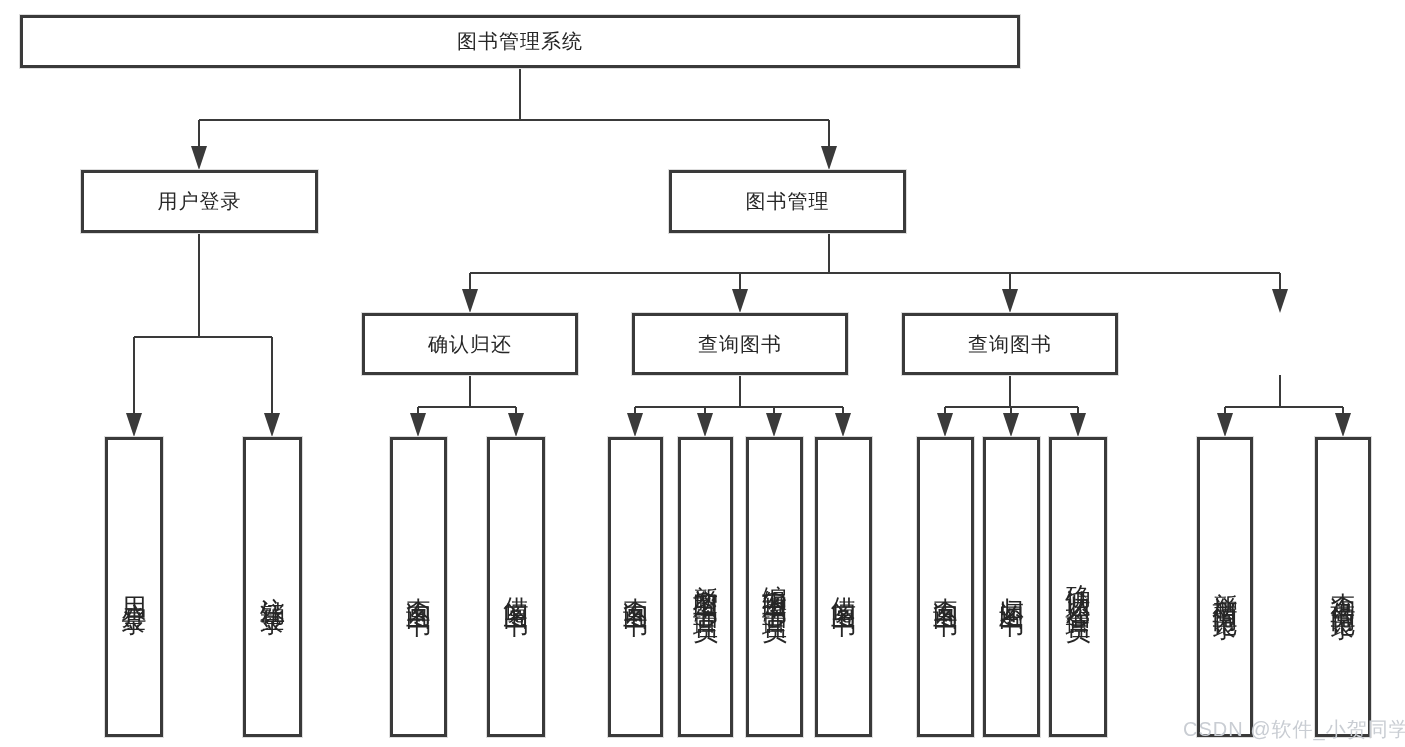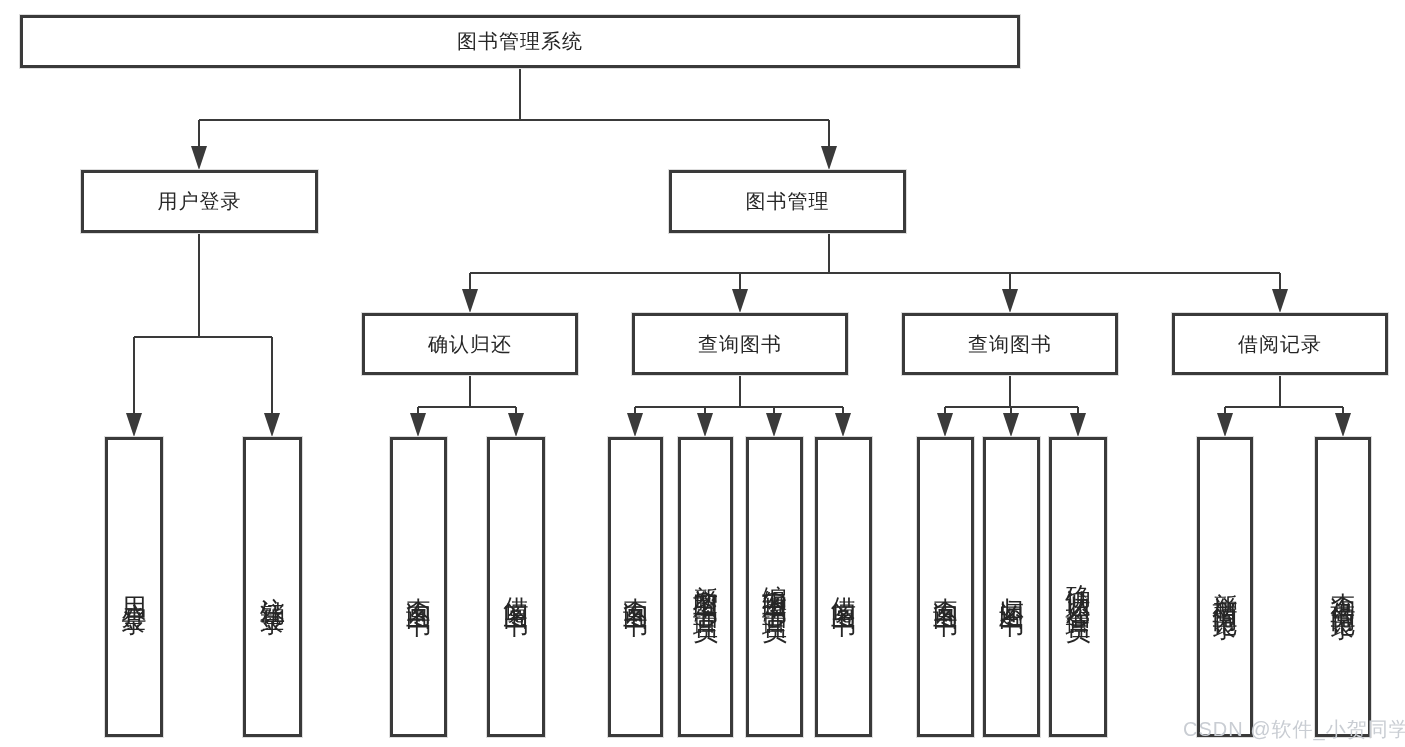--- a/index.html
+++ b/index.html
@@ -131,23 +131,20 @@
 
   <div class="node h" style="left:362px;top:313px;width:216px;height:62px">
     <span>确认归还</span>
   </div>
   <div class="node h" style="left:632px;top:313px;width:216px;height:62px">
     <span>查询图书</span>
   </div>
   <div class="node h" style="left:902px;top:313px;width:216px;height:62px">
     <span>查询图书</span>
   </div>
-  <div class="node h" style="left:1172px;top:313px;width:216px;height:62px">
-    <span>借阅记录</span>
-  </div>
 
   <div class="node v" style="left:105px;top:437px;width:58px;height:300px">
     <span>用户登录</span>
   </div>
   <div class="node v" style="left:243px;top:437px;width:59px;height:300px">
     <span>注销登录</span>
   </div>
 
   <div class="node v" style="left:390px;top:437px;width:57px;height:300px">
     <span>查询图书</span>

